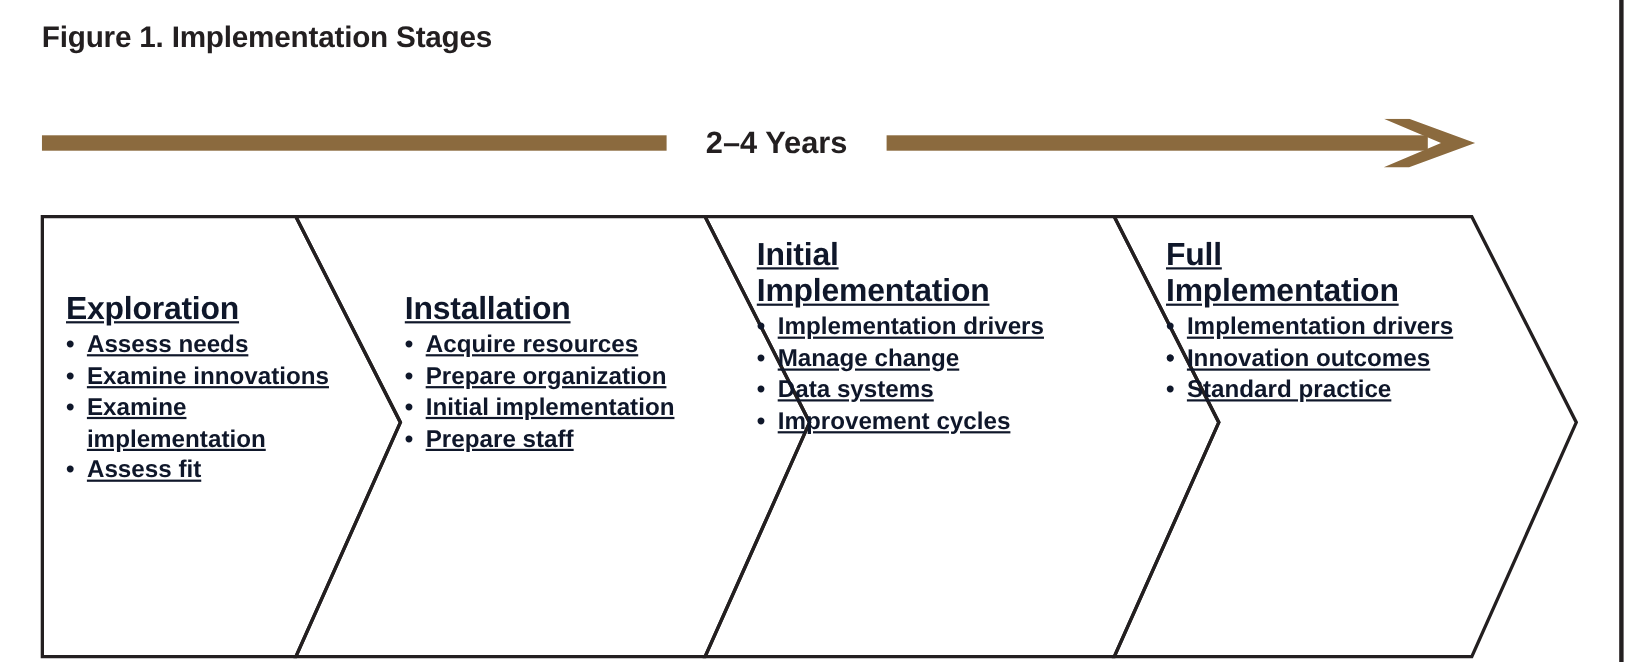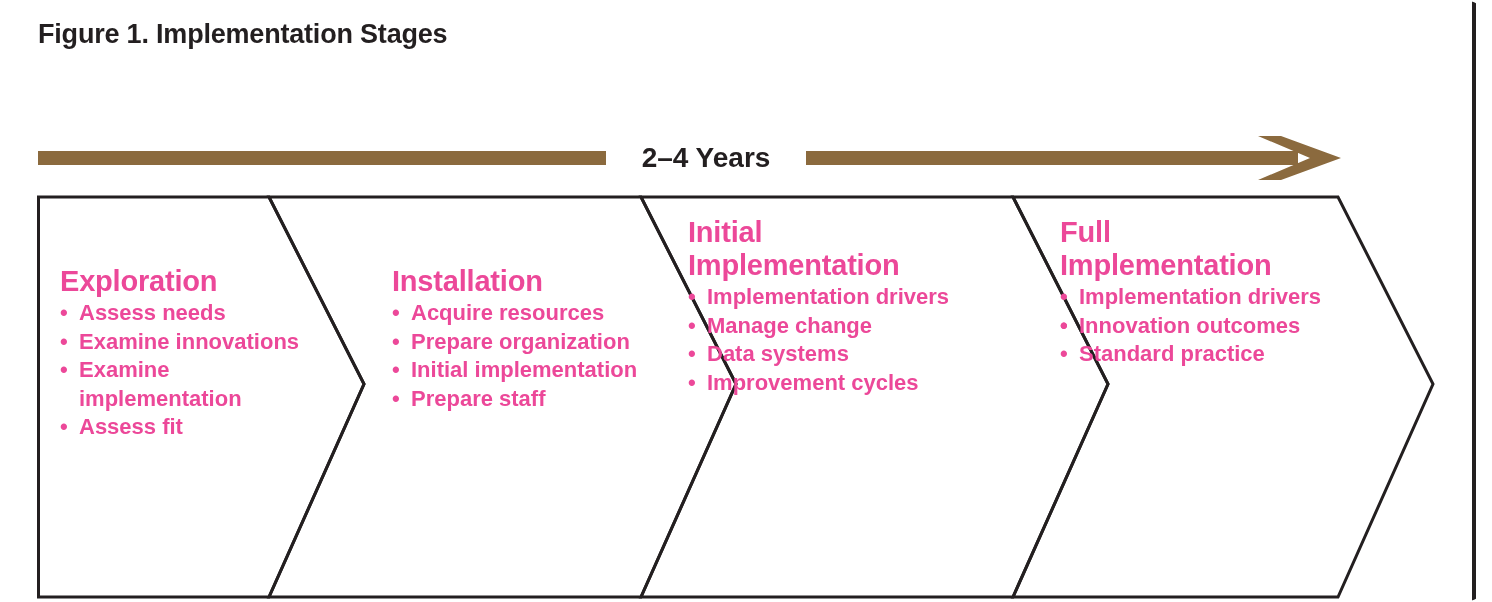--- a/index.html
+++ b/index.html
@@ -12,40 +12,39 @@
     font-family: "Liberation Sans", sans-serif;
     -webkit-font-smoothing: antialiased;
   }
 
   .page {
     position: relative;
     width: 1492px;
     height: 602px;
     background: #ffffff;
     overflow: hidden;
-    border-radius: 29px;
   }
 
   
   .figure-title {
     position: absolute;
     left: 38px;
     top: 19px;
     font-size: 27px;
     font-weight: bold;
     color: #231f20;
     letter-spacing: -0.2px;
     white-space: nowrap;
   }
 
   
   .timeline {
     position: absolute;
     left: 38px;
-    top: 136px;
+    top: 108px;
     width: 1305px;
     height: 46px;
   }
   .timeline-svg {
     position: absolute;
     left: 0;
     top: 0;
     display: block;
   }
   .timeline-label {
@@ -72,21 +71,22 @@
   .chevron-svg {
     position: absolute;
     left: 0;
     top: 0;
     display: block;
   }
 
   
   .stage {
     position: absolute;
-    color: #ec4899;
+    color: #0f172a;
+    text-decoration: underline;
   }
   .stage-title {
     font-size: 29px;
     font-weight: bold;
     line-height: 33px;
     letter-spacing: -0.2px;
     margin: 0 0 1px 0;
   }
   .stage-list {
     list-style: none;
@@ -102,21 +102,21 @@
     margin: 0;
   }
   .stage-list li .bullet {
     position: absolute;
     left: 0;
     top: 0;
   }
 
   
   .stage-1 { left: 60px;   top:  71px; width: 250px; }
-  .stage-2 { left: 368px;  top:  71px; width: 282px; margin-left: 24px; }
+  .stage-2 { left: 368px;  top:  71px; width: 282px; }
   .stage-3 { left: 688px;  top:  22px; width: 305px; }
   .stage-4 { left: 1060px; top:  22px; width: 310px; }
 
   
   .page-rule {
     position: absolute;
     top: 0;
     left: 1472px;
     width: 4px;
     height: 602px;

